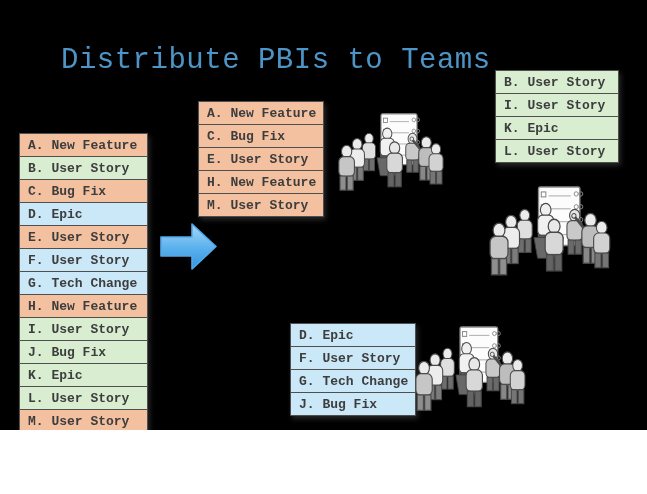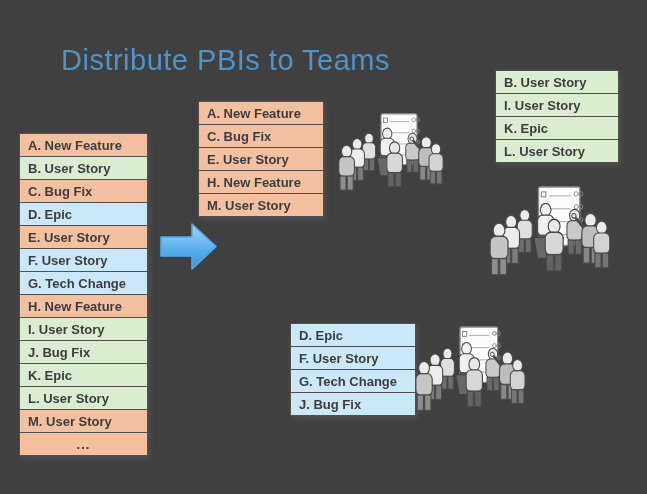--- a/index.html
+++ b/index.html
@@ -1,22 +1,22 @@
 <!DOCTYPE html>
 <html style="--title-text: #4d94c7; --salmon: #f3c0a0; --green: #d9edd1; --blue: #cbe8f8; --row-border: #4f4f4f; --row-text: #3d3d3d; --arrow-light: #a5d9f9; --arrow-mid: #5fb3ee; --arrow-dark: #2e96e2; --arrow-border: #54a8e8;"><head>
 <meta charset="utf-8">
 <style>
   html, body { margin: 0; padding: 0; background: #ffffff; }
   #slide {
     position: relative;
     width: 647px;
-    height: 494px;
-    background: #404040;
+    height: 430px;
+    background: #000000;
     overflow: hidden;
-    font-family: Liberation Sans, sans-serif;
+    font-family: Liberation Mono, monospace;
   }
   #slide-title {
     position: absolute;
     left: 61px;
     top: 44px;
     font-size: 29px;
     font-weight: 400;
     letter-spacing: 0.5px;
     color: var(--title-text);
     white-space: nowrap;

